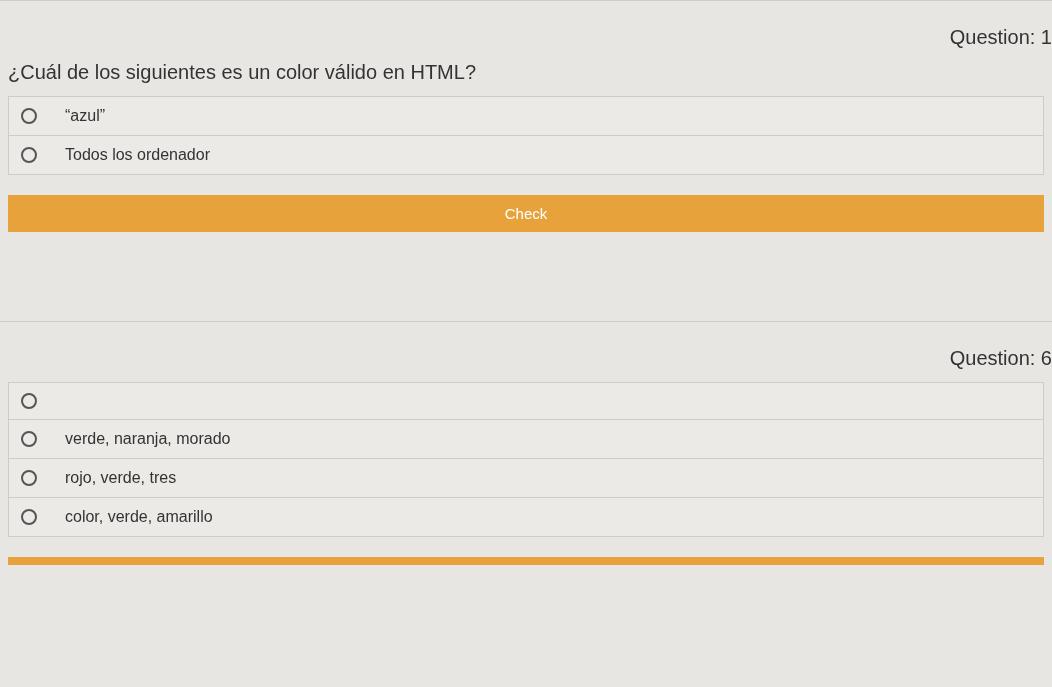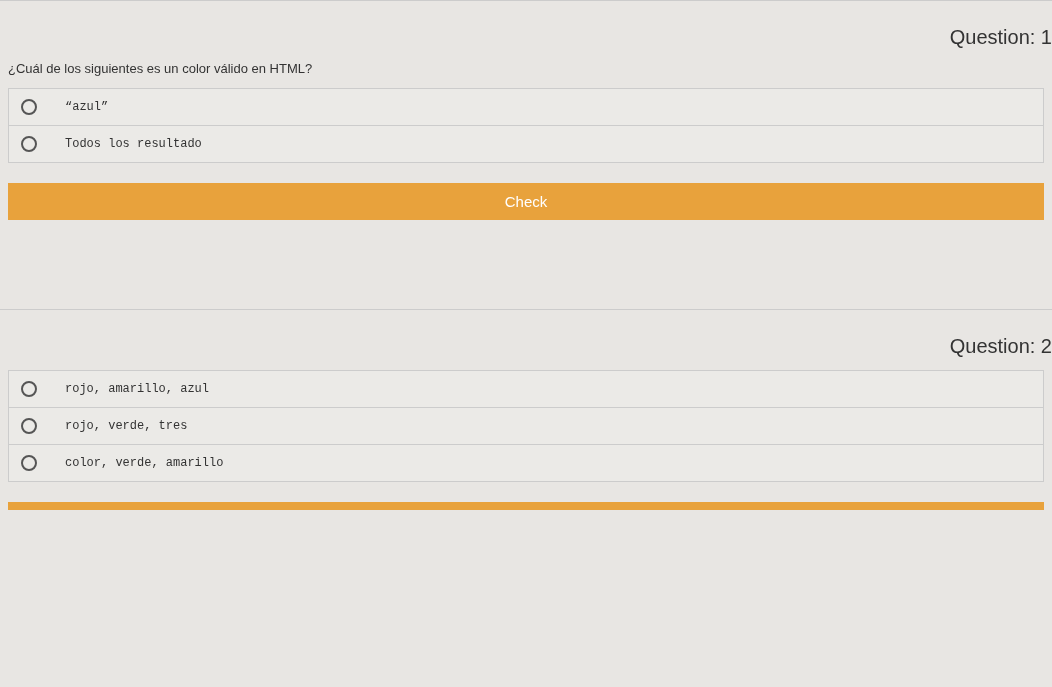--- a/index.html
+++ b/index.html
@@ -19,21 +19,21 @@
     }
     .question-title {
       text-align: right;
       font-size: 20px;
       color: #333;
       padding: 25px 0 12px 0;
       font-weight: normal;
       border-top: 1px solid #ccc;
     }
     .question-prompt {
-      font-size: 13px;
+      font-size: 20px;
       color: #333;
       padding: 0 4px 12px 8px;
     }
     .options {
       margin: 0 8px;
       border: 1px solid #ccc;
     }
     .option-row {
       display: flex;
       align-items: center;
@@ -48,22 +48,22 @@
     .radio-circle {
       width: 16px;
       height: 16px;
       border: 2px solid #555;
       border-radius: 50%;
       margin-right: 28px;
       flex-shrink: 0;
       background-color: transparent;
     }
     .option-label {
-      font-family: Liberation Mono, monospace;
-      font-size: 12px;
+      font-family: Liberation Sans, sans-serif;
+      font-size: 16px;
       color: #333;
     }
     .check-button {
       display: block;
       width: calc(100% - 16px);
       margin: 20px 8px 0 8px;
       background-color: #e8a23c;
       color: #fff;
       border: none;
       padding: 10px 11px;
@@ -88,34 +88,37 @@
 <div class="question-block">
   <div class="question-title">Question: 1</div>
   <div class="question-prompt">¿Cuál de los siguientes es un color válido en HTML?</div>
   <div class="options">
     <div class="option-row">
       <span class="radio-circle"></span>
       <span class="option-label">“azul”</span>
     </div>
     <div class="option-row">
       <span class="radio-circle"></span>
-      <span class="option-label">Todos los resultado</span>
+      <span class="option-label">Todos los ordenador</span>
     </div>
   </div>
   <button class="check-button">Check</button>
 </div>
 
 <div class="spacer"></div>
 
 <div class="question-block">
-  <div class="question-title" style="border-top:none;">Question: 2</div>
+  <div class="question-title" style="border-top:none;">Question: 6</div>
   <div class="options">
     <div class="option-row">
       <span class="radio-circle"></span>
-      <span class="option-label">rojo, amarillo, azul</span>
+    </div>
+    <div class="option-row">
+      <span class="radio-circle"></span>
+      <span class="option-label">verde, naranja, morado</span>
     </div>
     <div class="option-row">
       <span class="radio-circle"></span>
       <span class="option-label">rojo, verde, tres</span>
     </div>
     <div class="option-row">
       <span class="radio-circle"></span>
       <span class="option-label">color, verde, amarillo</span>
     </div>
   </div>

